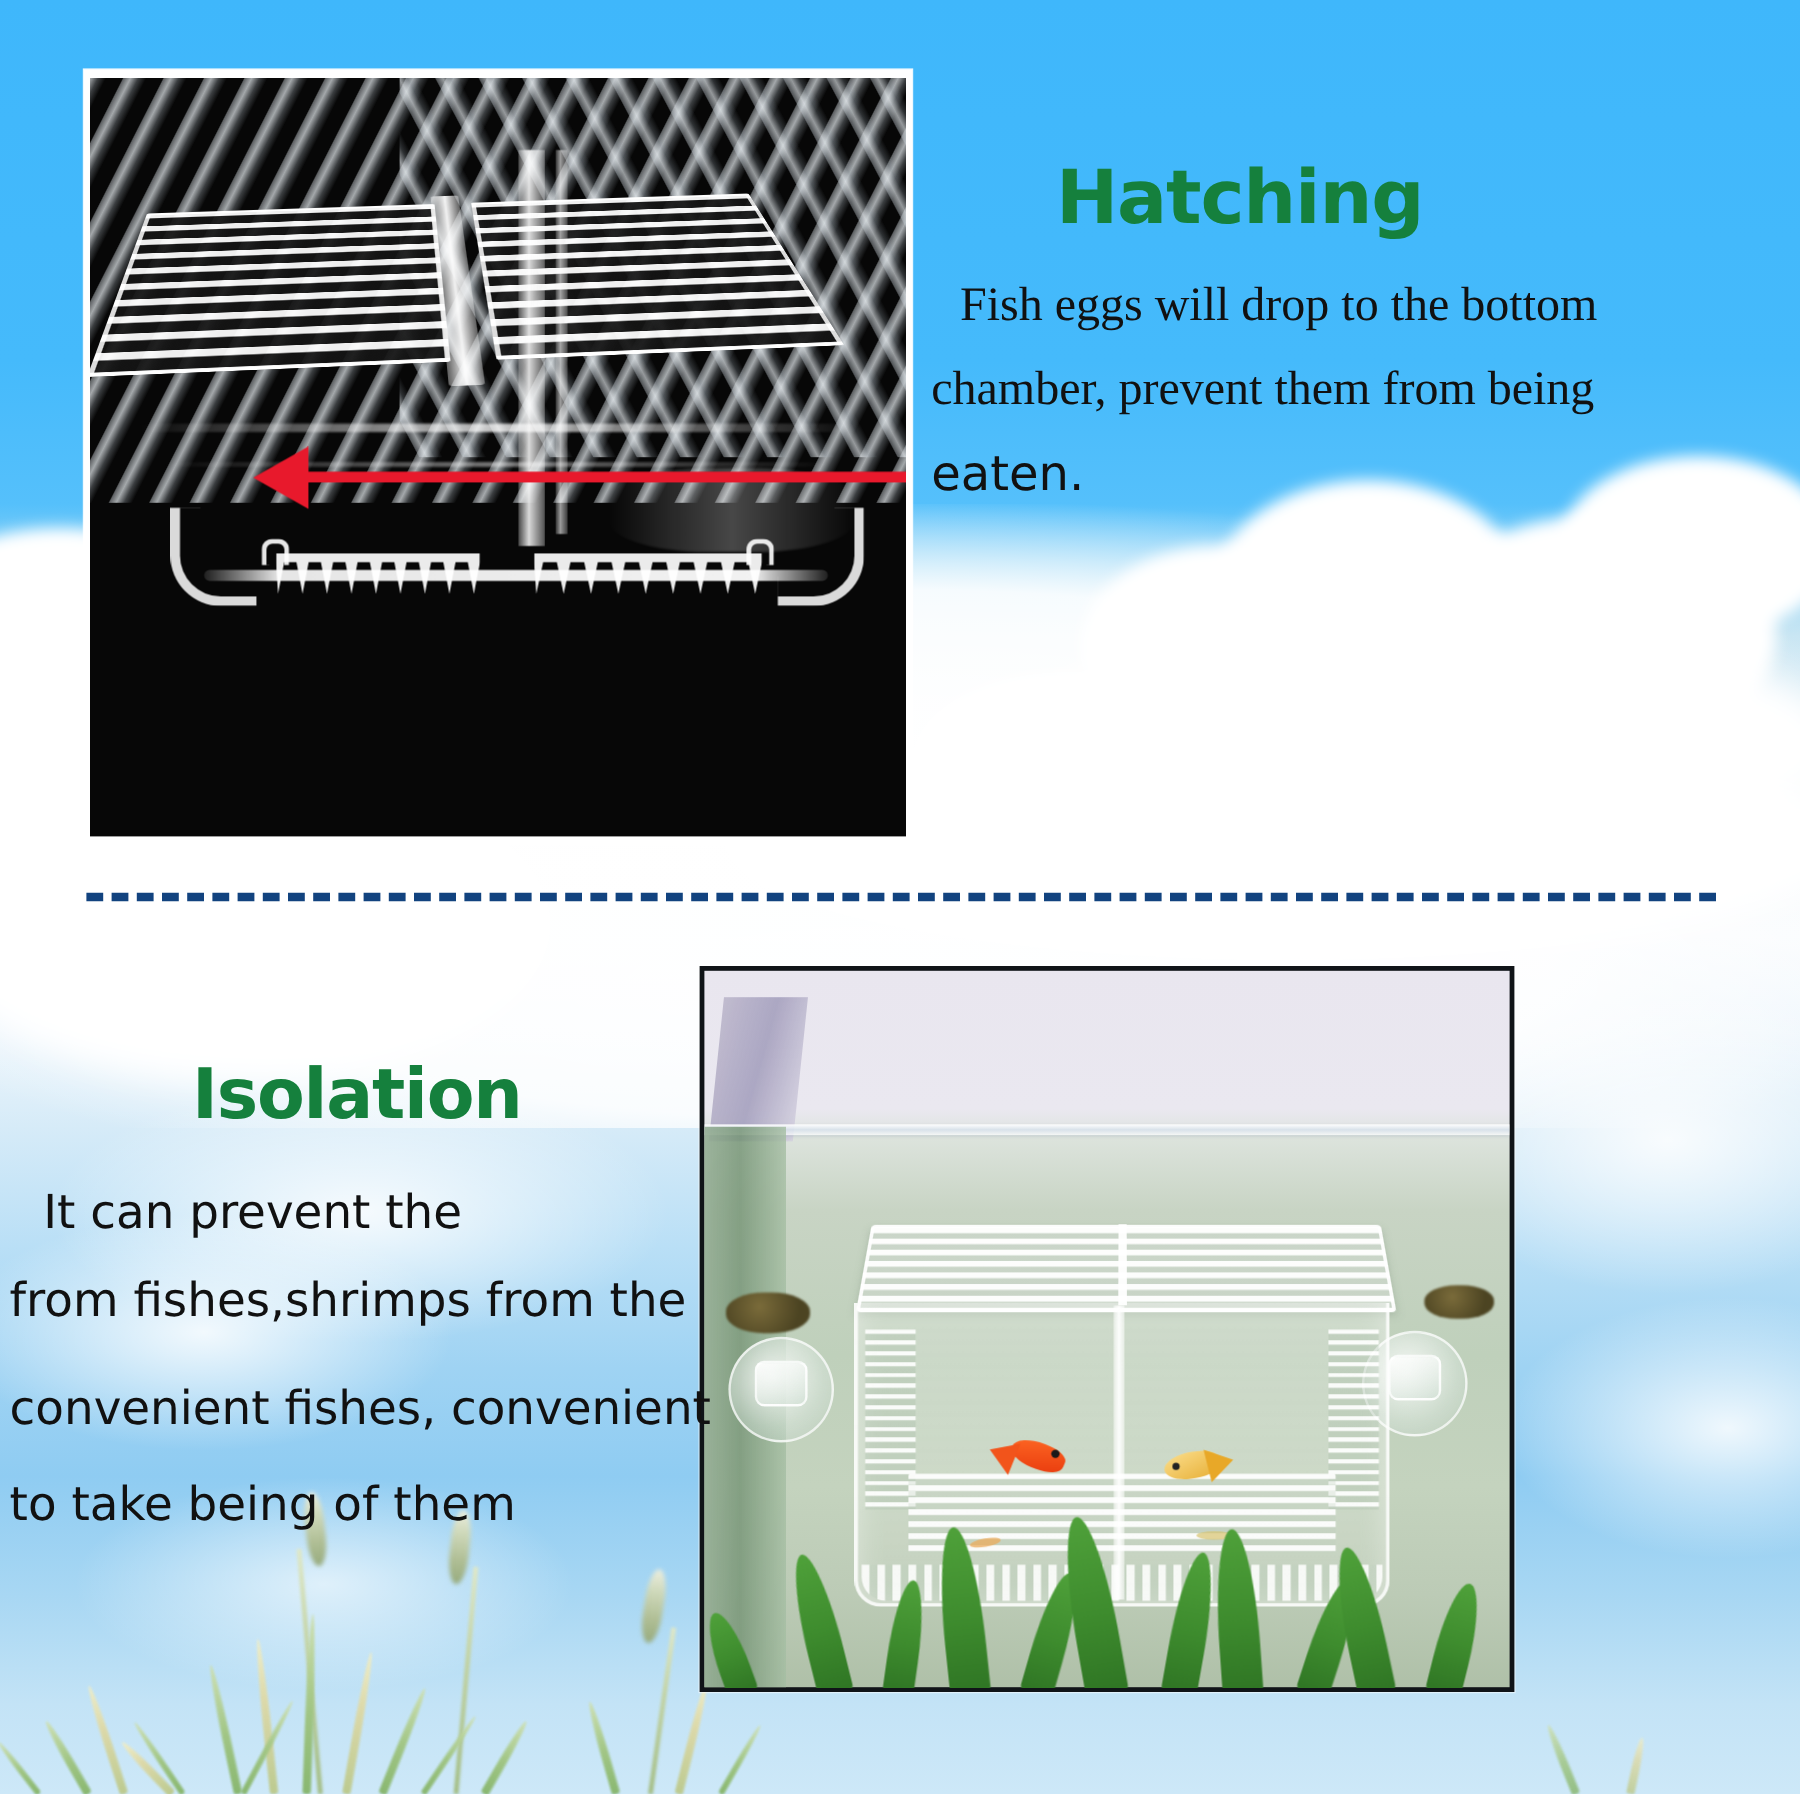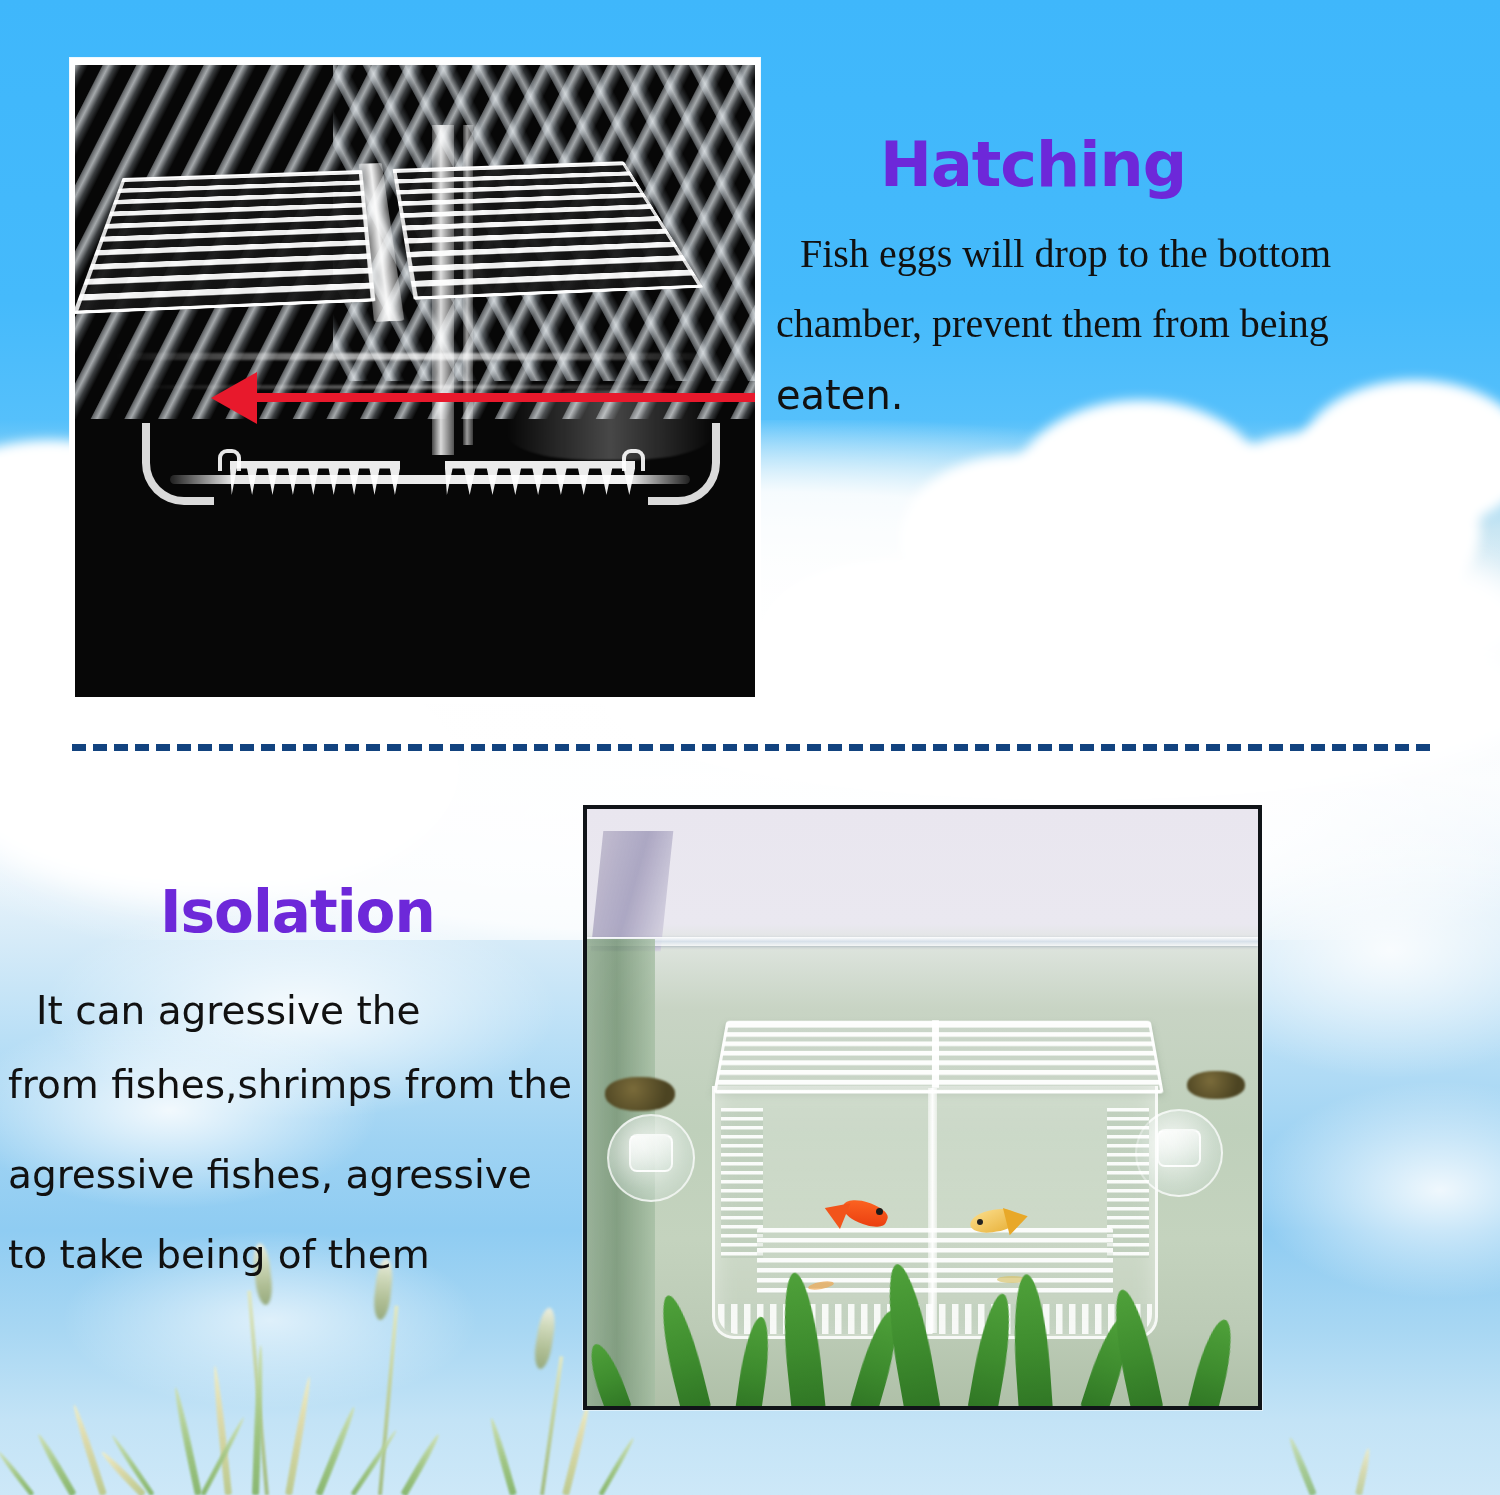--- a/index.html
+++ b/index.html
@@ -285,21 +285,21 @@
   
   .divider{
     position:absolute;left:72px;top:744px;width:1358px;height:0;
     border-top:7px dashed #12437F;
   }
 
   
   .heading{
     position:absolute;
     font-family:"DejaVu Sans", sans-serif;
-    font-weight:bold;color:#6d28d9;
+    font-weight:bold;color:#15803d;
     letter-spacing:-1px;
     white-space:nowrap;
   }
   .body-line{
     position:absolute;
     font-family:"DejaVu Sans", sans-serif;
     color:#111;white-space:nowrap;font-weight:400;
   }
   #h-hatching{left:880px;top:128px;font-size:62px;}
   #h-isolation{left:160px;top:878px;font-size:58px;}
@@ -458,18 +458,18 @@
   </div>
 
   <div class="divider"></div>
 
   <div class="heading" id="h-hatching">Hatching</div>
   <div class="body-line t-hatch" style="left:800px;top:230px;font-family:Liberation Serif, serif;">Fish eggs will drop to the bottom</div>
   <div class="body-line t-hatch" style="left:776px;top:300px;font-family:Liberation Serif, serif;">chamber, prevent them from being</div>
   <div class="body-line t-hatch" style="left:776px;top:372px;">eaten.</div>
 
   <div class="heading" id="h-isolation">Isolation</div>
-  <div class="body-line t-iso" style="left:36px;top:988px;">It can agressive the</div>
+  <div class="body-line t-iso" style="left:36px;top:988px;">It can prevent the</div>
   <div class="body-line t-iso" style="left:8px;top:1062px;">from fishes,shrimps from the</div>
-  <div class="body-line t-iso" style="left:8px;top:1152px;">agressive fishes, agressive</div>
+  <div class="body-line t-iso" style="left:8px;top:1152px;">convenient fishes, convenient</div>
   <div class="body-line t-iso" style="left:8px;top:1232px;">to take being of them</div>
 
 </div>
 
 </body></html>

